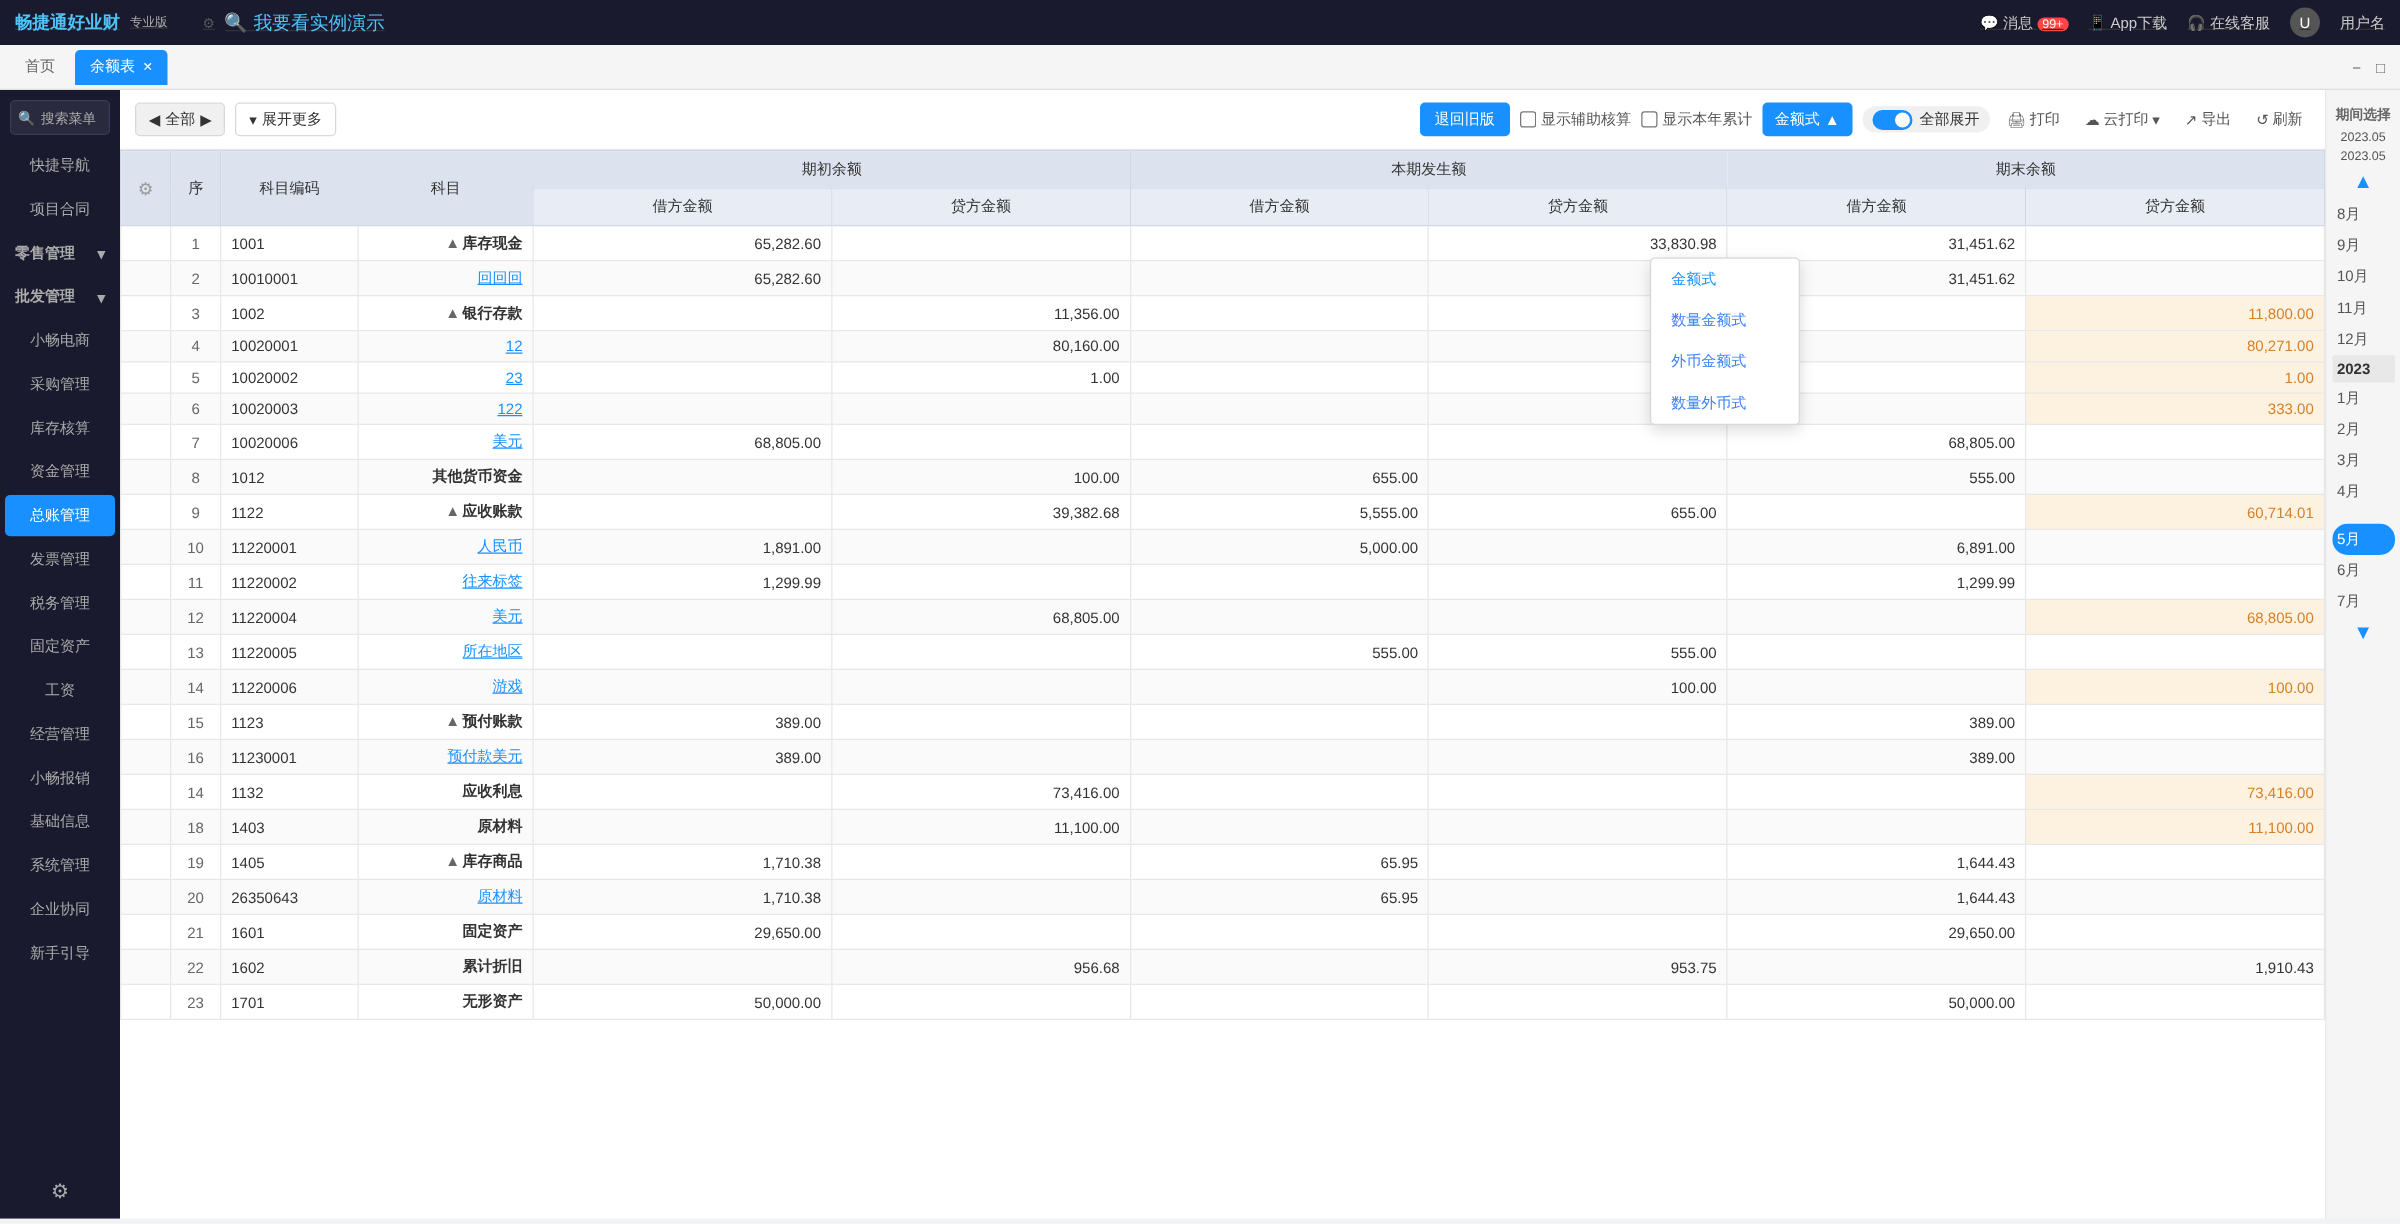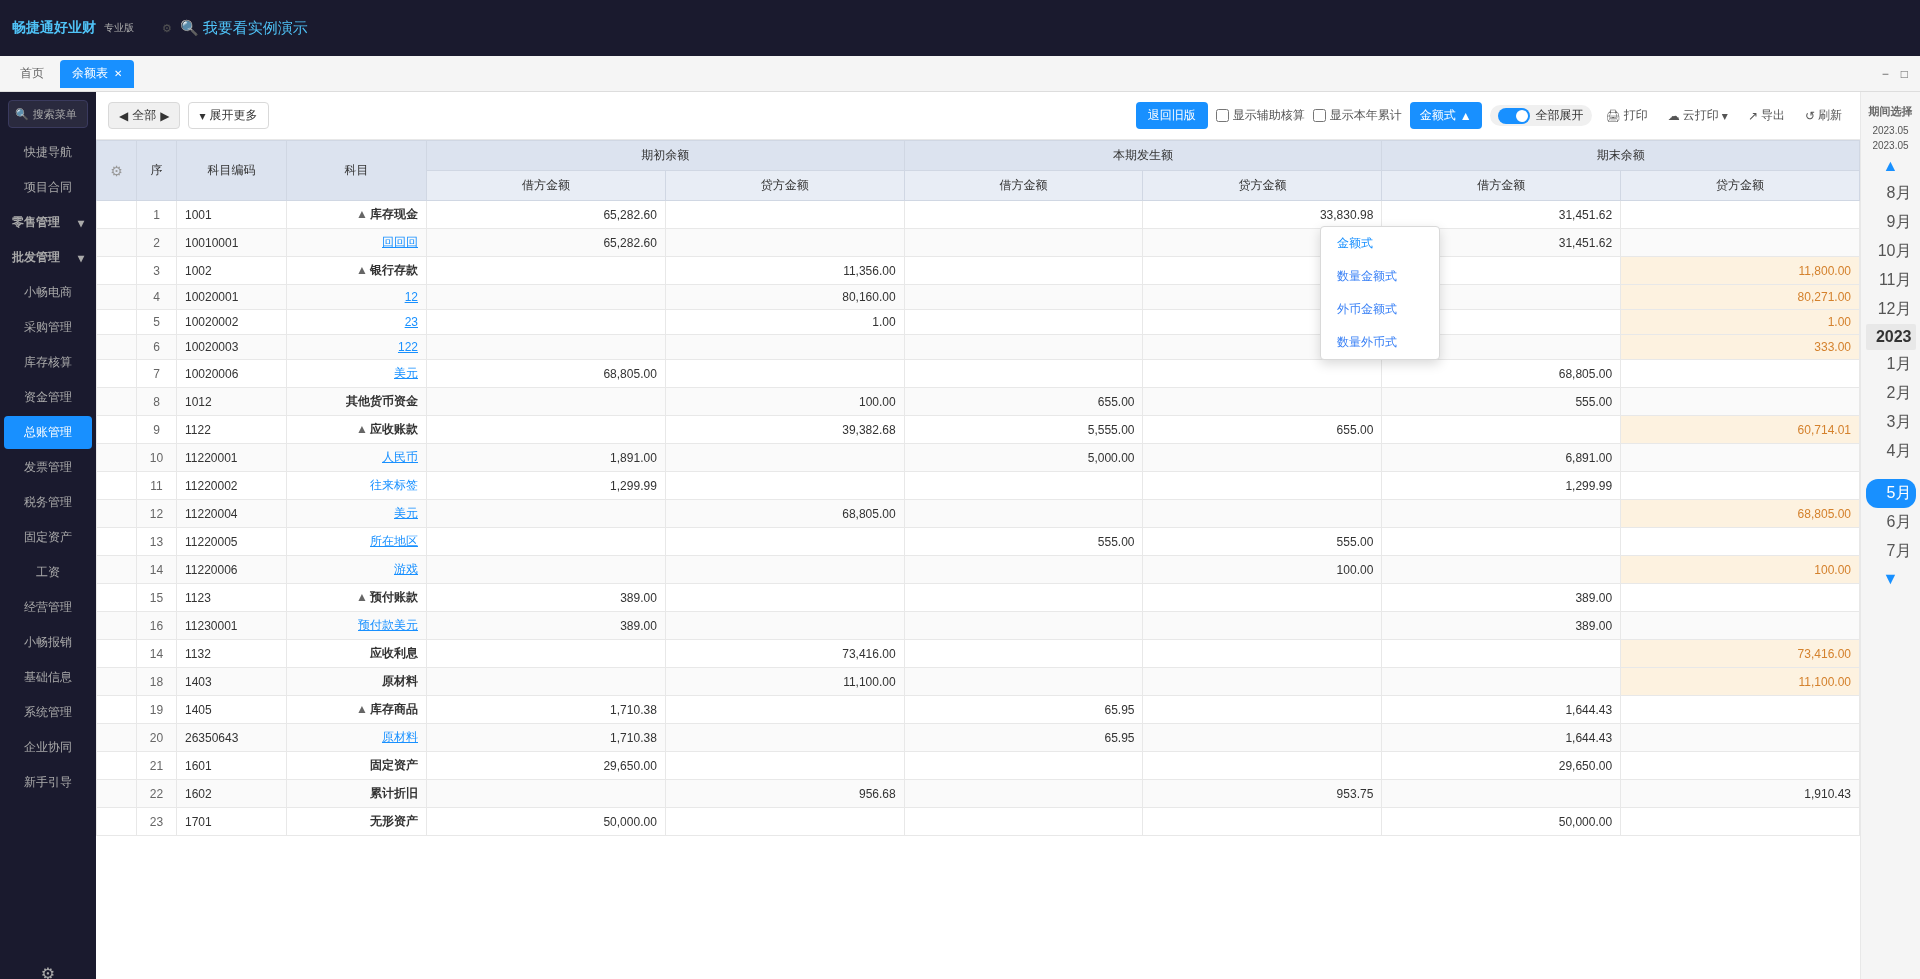--- a/index.html
+++ b/index.html
@@ -1,25 +1,26 @@
 <!DOCTYPE html>
 <html><head>
   <meta charset="utf-8">
   <style>
     * { margin: 0; padding: 0; box-sizing: border-box; }
     body { font-family: 'Microsoft YaHei', Arial, sans-serif; font-size: 12px; background: #f0f2f5; color: #333; overflow: hidden; }
 
     
     .top-header {
-      height: 56px;
+      height: 36px;
       background: #1a1a2e;
       display: flex;
       align-items: center;
       padding: 0 12px;
       justify-content: space-between;
+      text-decoration: underline;
     }
     .top-header-left { display: flex; align-items: center; gap: 8px; }
     .logo { color: #4fc3f7; font-size: 14px; font-weight: bold; }
     .logo-sub { color: #aaa; font-size: 10px; }
     .top-header-right { display: flex; align-items: center; gap: 16px; color: #ccc; font-size: 12px; }
     .top-header-right .badge { background: #ff4444; color: white; border-radius: 8px; padding: 0 4px; font-size: 10px; }
 
     
     .tab-bar {
       height: 36px;
@@ -248,22 +249,22 @@
       border-left: 1px solid #e8e8e8;
       display: flex;
       flex-direction: column;
       align-items: center;
       padding-top: 8px;
       flex-shrink: 0;
     }
     .month-item {
       width: 50px;
       padding: 4px;
-      text-align: right;
-      font-size: 16px;
+      text-align: left;
+      font-size: 12px;
       color: #555;
       cursor: pointer;
       border-radius: 2px;
     }
     .month-item.year { font-weight: bold; color: #333; background: #e8e8e8; }
     .month-item.current { background: #1890ff; color: white; border-radius: 12px; margin-top: 13px; }
     .nav-arrow { cursor: pointer; color: #1890ff; font-size: 16px; padding: 4px; }
 
     .col-setting { width: 40px; }
     .col-num { width: 40px; }
@@ -273,20 +274,27 @@
   </style>
 </head>
 <body>
 
 <div class="top-header">
   <div class="top-header-left">
     <span class="logo">畅捷通好业财</span>
     <span class="logo-sub">专业版</span>
     <span style="color:#555;margin-left:20px;font-size:11px;">⚙</span>
     <span style="color:#4fc3f7;font-size:15px;">🔍 <span>我要看实例演示</span></span>
+  </div>
+  <div class="top-header-right">
+    <span>💬 <span>消息</span> <span class="badge">99+</span></span>
+    <span>📱 <span>App下载</span></span>
+    <span>🎧 <span>在线客服</span></span>
+    <span style="background:#555;border-radius:50%;width:24px;height:24px;display:inline-block;text-align:center;line-height:24px;color:white;">U</span>
+    <span style="color:#ccc;">用户名</span>
   </div>
 </div>
 
 <div class="tab-bar">
   <div class="tab-item">
     <span>首页</span>
   </div>
   <div class="tab-item active">
     <span>余额表</span>
     <span class="tab-close">✕</span>
@@ -522,21 +530,21 @@
     <td></td>
     <td>5,000.00</td>
     <td></td>
     <td>6,891.00</td>
     <td class=""></td>
   </tr>
             <tr>
     <td></td>
     <td class="row-num">11</td>
     <td class="code-col">11220002</td>
-    <td style="color:#1890ff;cursor:pointer;margin-top:15px;">往来标签</td>
+    <td style="color:#1890ff;text-decoration:underline;cursor:pointer;margin-top:15px;">往来标签</td>
     <td>1,299.99</td>
     <td></td>
     <td></td>
     <td></td>
     <td>1,299.99</td>
     <td class=""></td>
   </tr>
             <tr class="highlight-row">
     <td></td>
     <td class="row-num">12</td>

